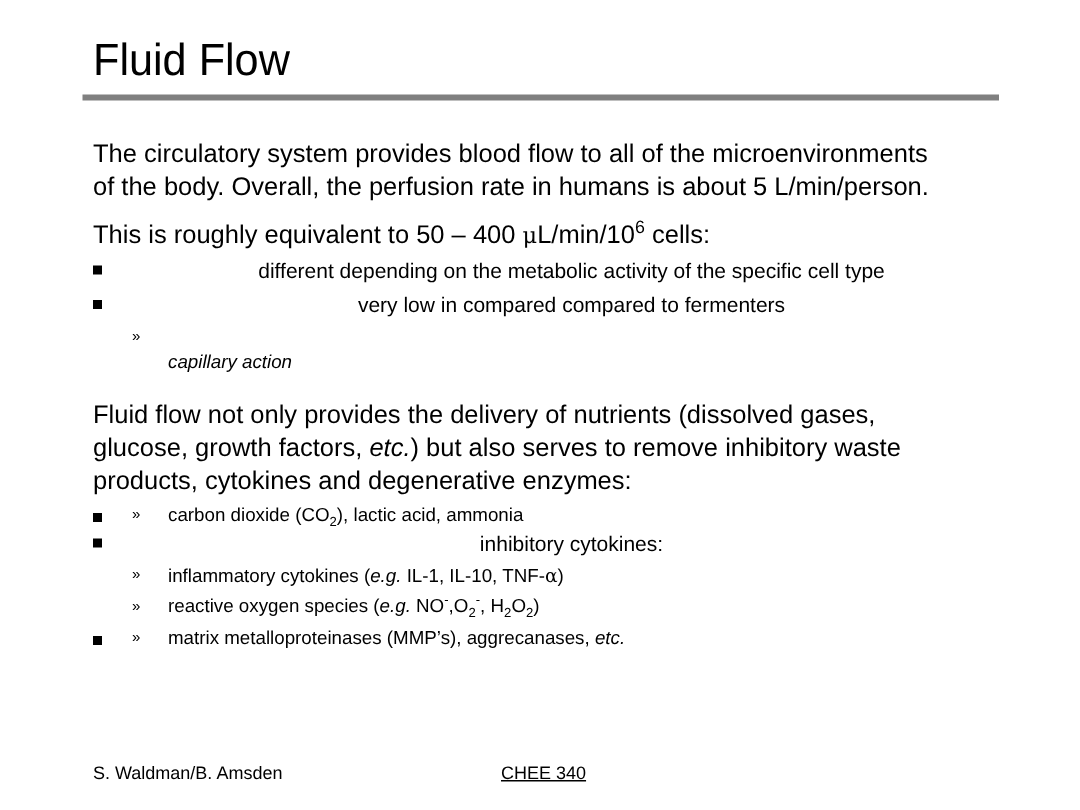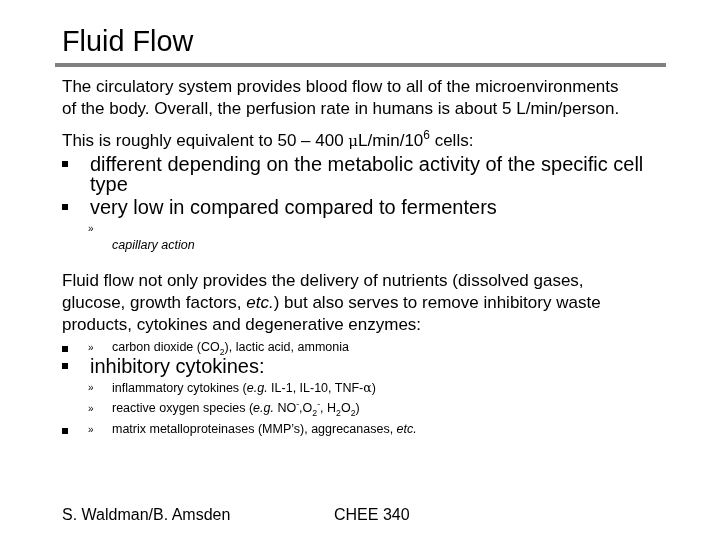--- a/index.html
+++ b/index.html
@@ -8,35 +8,35 @@
     overflow: hidden; font-family: "Liberation Sans", sans-serif; color: #000;
   }
   .slide { position: absolute; left: 0; top: 0; width: 720px; height: 540px; }
   .title {
     position: absolute; left: 62px; top: 24px; font-size: 30px; line-height: 34px;
     font-weight: normal; transform: scaleX(0.96); transform-origin: left;
   }
   .rule {
     position: absolute; left: 55px; top: 63px; width: 611px; height: 4px; background: #808080;
   }
-  .body { position: absolute; left: 62px; top: 76px; width: 610px; }
+  .body { position: absolute; left: 62px; top: 92px; width: 610px; }
   .para { font-size: 17px; line-height: 22px; margin: 0; }
   .l1 {
-    position: relative; font-size: 20px; line-height: 20px; padding-left: 28px; margin: 0;
+    position: relative; font-size: 14px; line-height: 20px; padding-left: 28px; margin: 0; text-align: center;
   }
   .l1 .bullet {
     position: absolute; left: 0; top: 7px; width: 6px; height: 6px; background: #000;
   }
   .l2 {
     position: relative; font-size: 12.5px; line-height: 17px; padding-left: 24px; margin: 0 0 0 26px;
   }
   .l2 .raq { position: absolute; left: 0; top: 0; font-size: 10px; }
   .it { font-style: italic; }
   sub, sup { font-size: 70%; line-height: 0; }
-  .footer { position: absolute; top: 508px; font-size: 16px; line-height: 14px; }
+  .footer { position: absolute; top: 508px; font-size: 12px; line-height: 14px; }
 </style>
 </head>
 <body>
 
 <div class="slide">
   <div class="title">Fluid Flow</div>
   <div class="rule"></div>
 
   <div class="body">
     <p class="para">
@@ -96,14 +96,14 @@
         <span class="bullet"></span>
       </p>
       <p class="l2" style="margin-top:3px;">
         <span class="raq">»</span>
         <span>matrix metalloproteinases (MMP’s), aggrecanases, </span><span class="it">etc.</span>
       </p>
     </div>
   </div>
 
   <div class="footer" style="left:62px;">S. Waldman/B. Amsden</div>
-  <div class="footer" style="left:334px;">CHEE 340</div>
+  <div class="footer" style="left:334px;text-decoration:underline;">CHEE 340</div>
 </div>
 
 </body></html>

